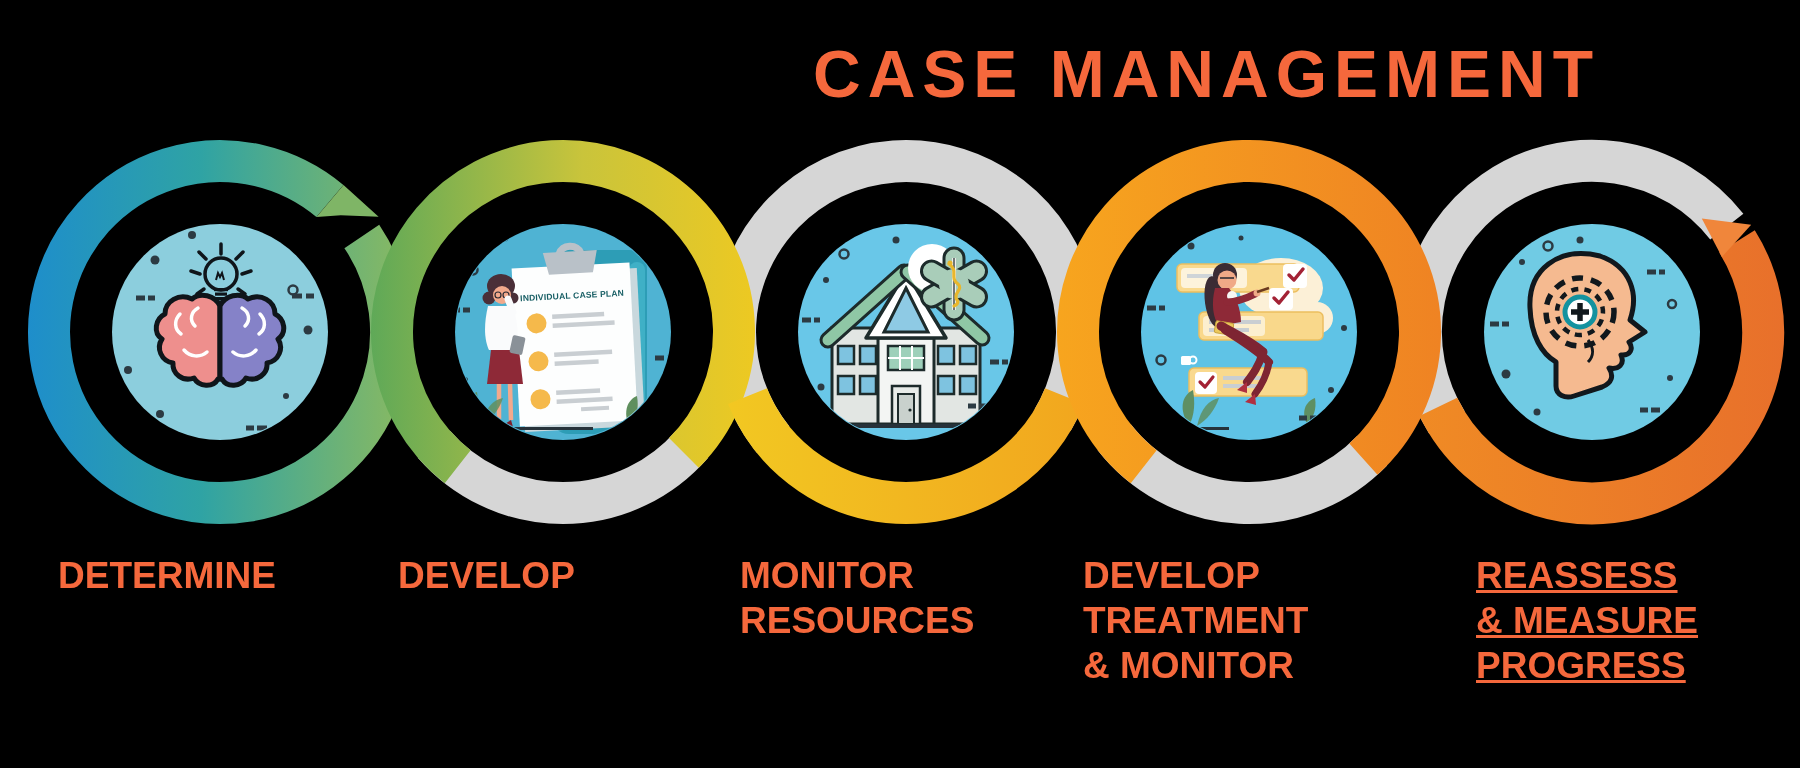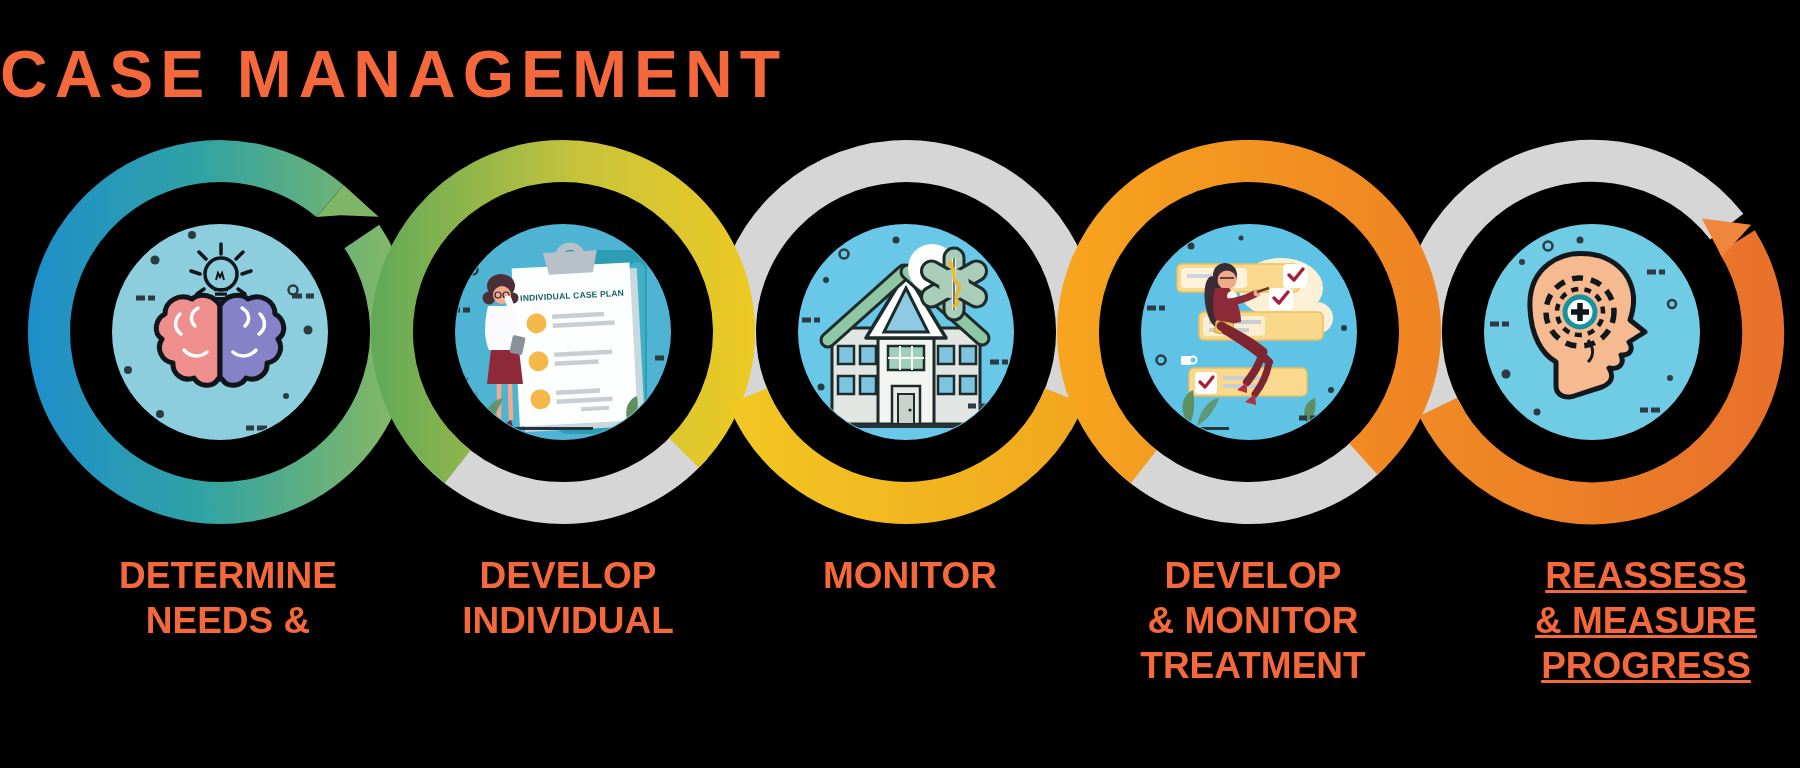--- a/index.html
+++ b/index.html
@@ -1,20 +1,20 @@
 <!DOCTYPE html>
 <html><head>
 <meta charset="utf-8">
 <style>
   html,body{margin:0;padding:0;background:#000;}
   #canvas{position:relative;width:1800px;height:768px;background:#000;overflow:hidden;
           font-family:"Liberation Sans",sans-serif;}
-  #title{position:absolute;left:0;top:36px;width:1600px;text-align:left;
+  #title{position:absolute;left:0;top:36px;width:1600px;text-align:right;
          font-size:66px;font-weight:bold;letter-spacing:7px;color:#F5683C;}
-  .step-label{position:absolute;top:553px;width:340px;text-align:center;
+  .step-label{position:absolute;top:553px;width:340px;
               font-size:37px;font-weight:bold;line-height:45px;color:#F5683C;letter-spacing:0px;}
   .step-label div{white-space:nowrap;}
   #ribbon{position:absolute;left:0;top:0;}
   text.clip-title{font-family:"Liberation Sans",sans-serif;font-weight:bold;}
 </style>
 </head>
 <body>
 
 <div id="canvas">
 
@@ -375,36 +375,35 @@
             <path d="M55 -60 h9 M67 -60 h6"></path>
             <path d="M48 78 h8 M59 78 h9"></path>
           </g>
         </g>
       </g>
     </g>
   </svg>
 
   <div class="step-label" style="left:58px;">
     <div>DETERMINE</div>
-    <div>NEEDS &amp;</div>
     <div></div>
   </div>
   <div class="step-label" style="left:398px;">
     <div>DEVELOP</div>
-    <div>INDIVIDUAL</div>
     <div></div>
   </div>
   <div class="step-label" style="left:740px;">
     <div>MONITOR</div>
+    <div>RESOURCES</div>
     <div></div>
   </div>
   <div class="step-label" style="left:1083px;">
     <div>DEVELOP</div>
+    <div>TREATMENT</div>
     <div>&amp; MONITOR</div>
-    <div>TREATMENT</div>
   </div>
   <div class="step-label" style="left:1476px;text-decoration:underline;">
     <div>REASSESS</div>
     <div>&amp; MEASURE</div>
     <div>PROGRESS</div>
     <div></div>
   </div>
 
 </div>
 

